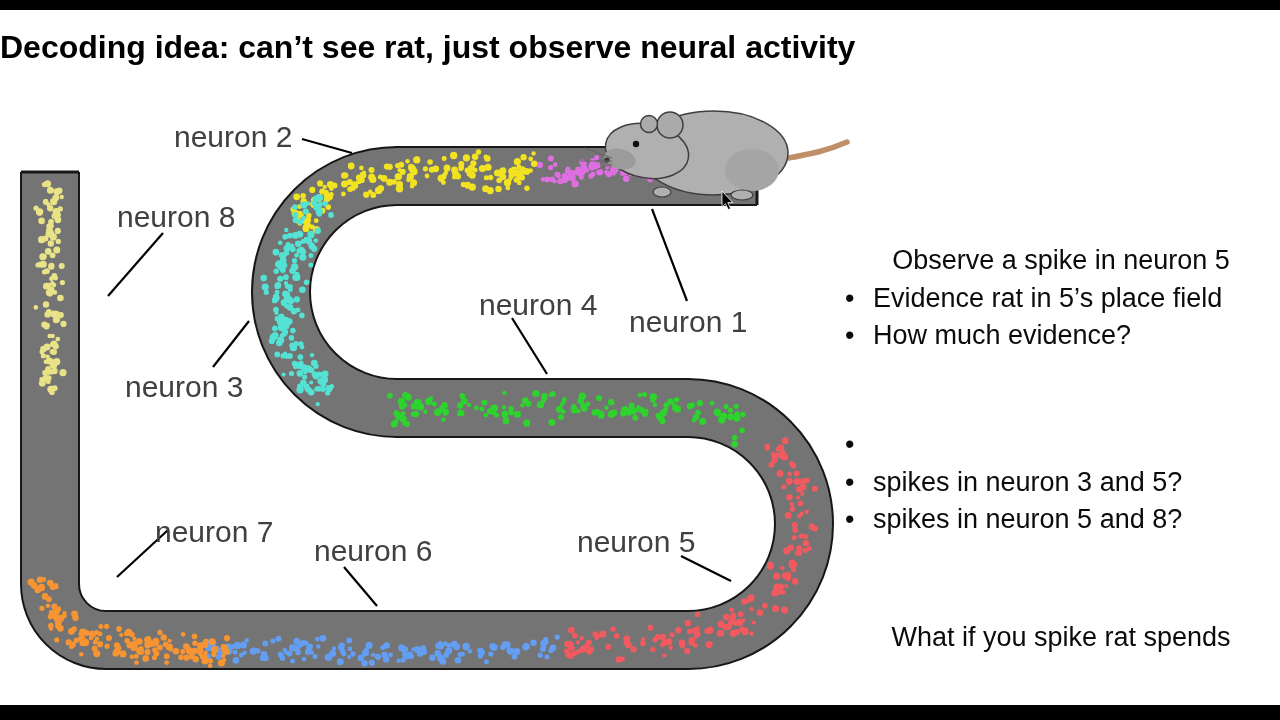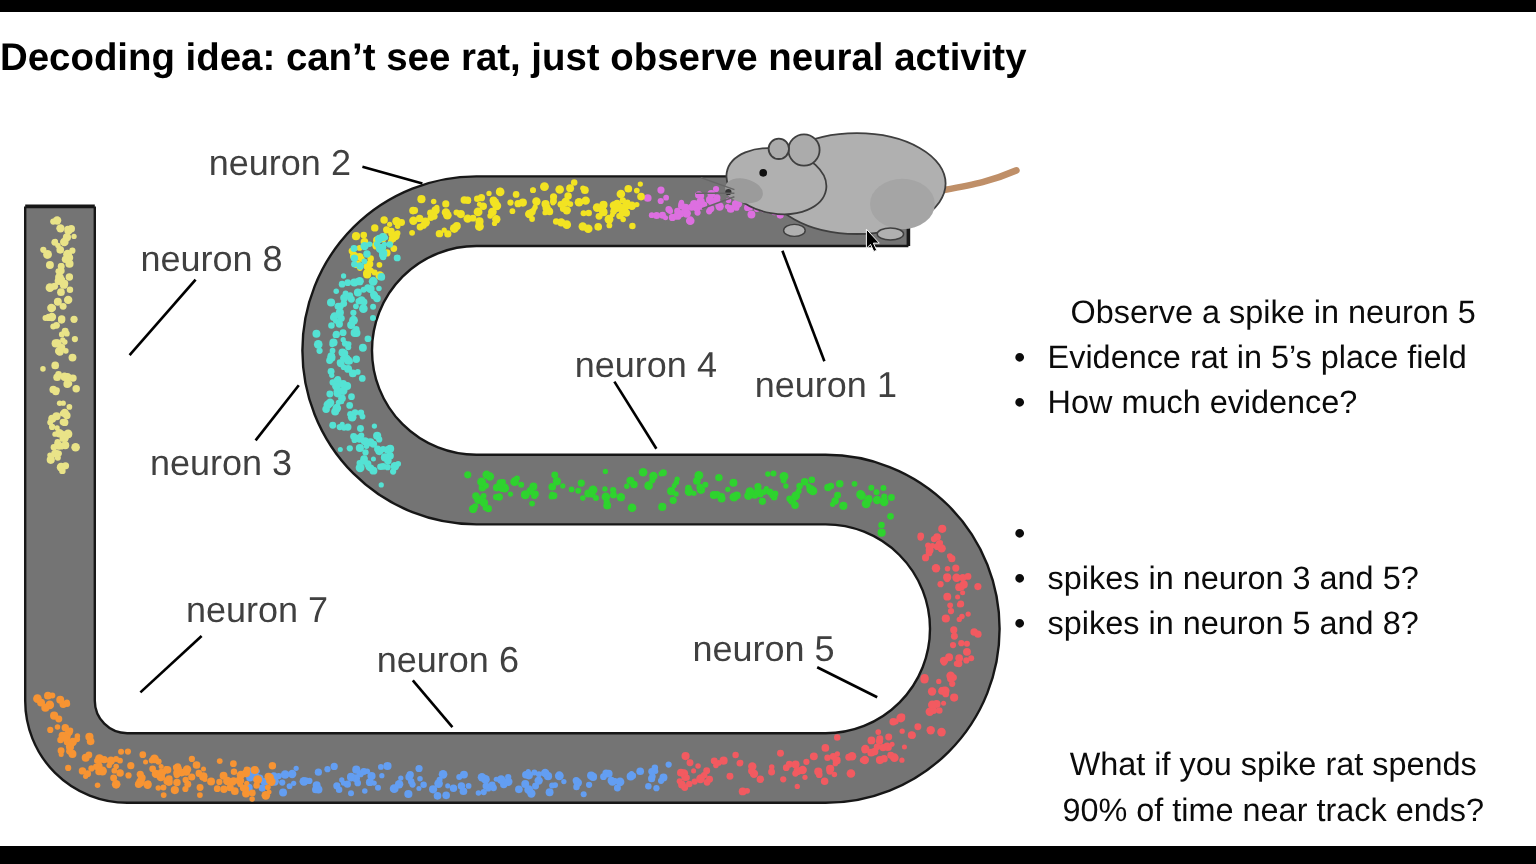--- a/index.html
+++ b/index.html
@@ -1235,21 +1235,21 @@
   </g>
 
   <path d="M 722 191 l 0 16 l 3.4 -3.4 l 2.8 6 l 2.4 -1.1 l -2.8 -5.9 l 4.9 0 Z" fill="#000" stroke="#fff" stroke-width="0.8"></path>
 </svg>
 
 <span class="nlabel" style="left:174px;top:120px;">neuron 2</span>
 <span class="nlabel" style="left:117px;top:200px;">neuron 8</span>
 <span class="nlabel" style="left:125px;top:370px;">neuron 3</span>
 <span class="nlabel" style="left:433px;top:288px;margin-left:46px;">neuron 4</span>
 <span class="nlabel" style="left:629px;top:305px;">neuron 1</span>
-<span class="nlabel" style="left:155px;top:492px;">neuron 7</span>
+<span class="nlabel" style="left:155px;top:515px;">neuron 7</span>
 <span class="nlabel" style="left:314px;top:534px;">neuron 6</span>
 <span class="nlabel" style="left:577px;top:525px;">neuron 5</span>
 
 <div id="right-panel">
   <div id="block1" class="tblock">
     <div class="tline">Observe a spike in neuron 5</div>
     <div class="brow">
       <span class="bullet">•</span>
       <span>Evidence rat in 5’s place field</span>
     </div>
@@ -1268,15 +1268,14 @@
       <span>spikes in neuron 3 and 5?</span>
     </div>
     <div class="brow">
       <span class="bullet">•</span>
       <span>spikes in neuron 5 and 8?</span>
     </div>
   </div>
 
   <div id="block3" class="tblock">
     <div class="tline">What if you spike rat spends</div>
-    <div class="tline">90% of time near track ends?</div>
   </div>
 </div>
 
 </body></html>

